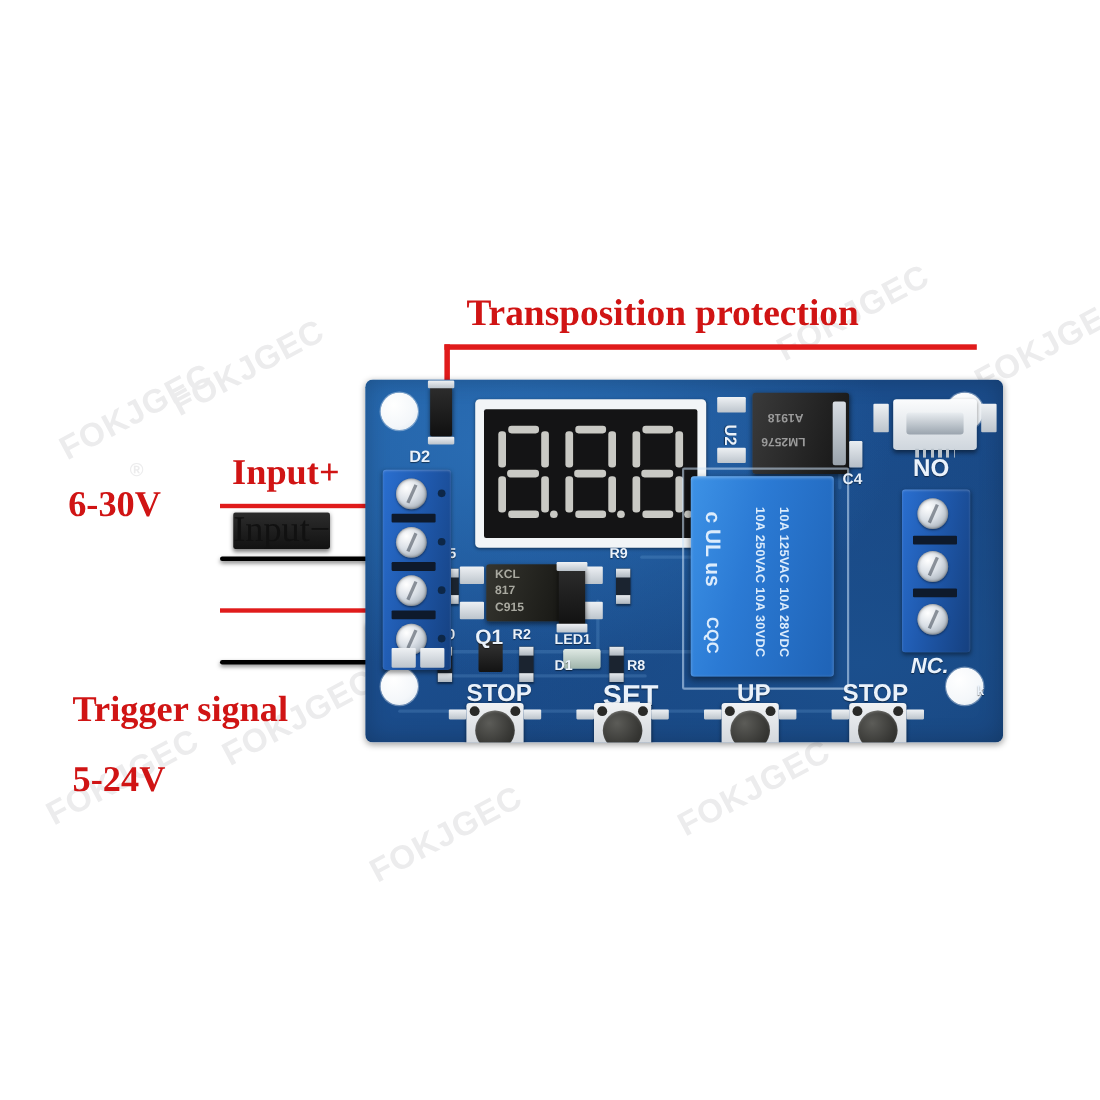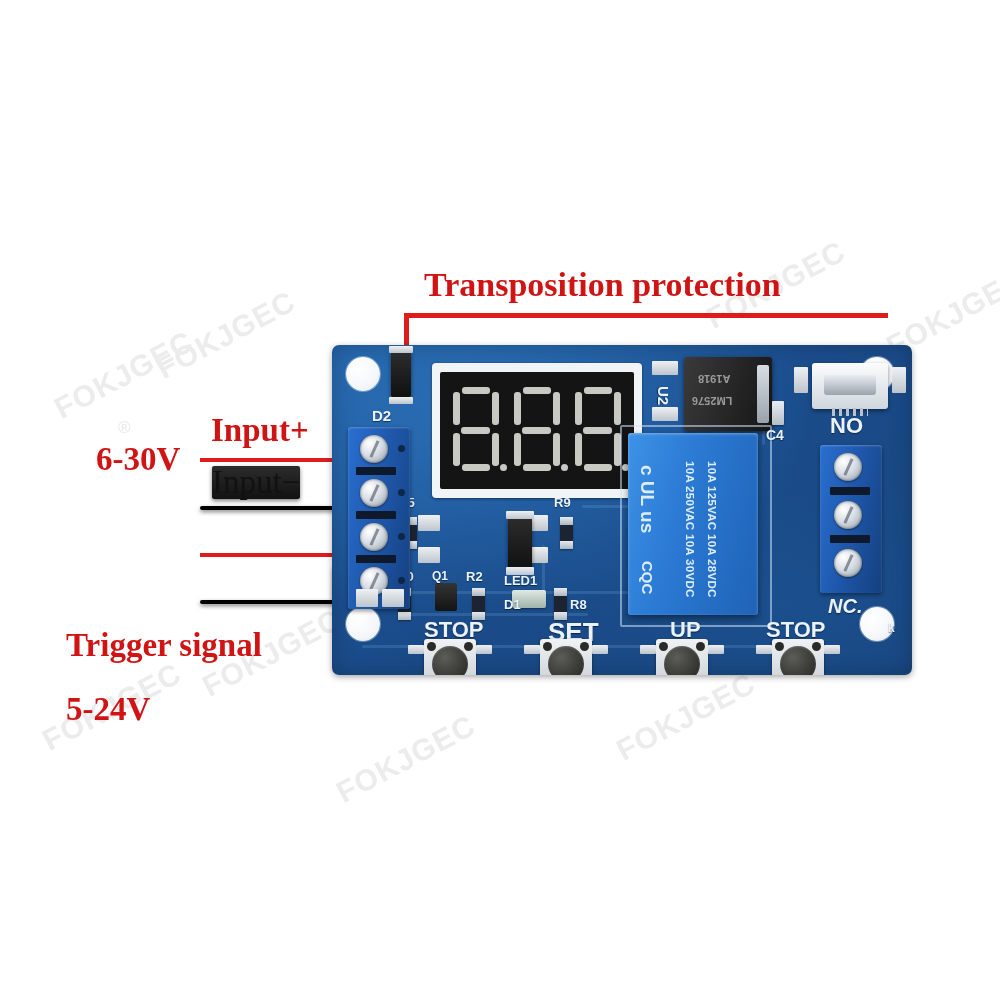--- a/index.html
+++ b/index.html
@@ -149,21 +149,21 @@
 <div class="wm" style="left:700px;top:268px;font-size:30px;">FOKJGEC</div>
 <div class="wm" style="left:880px;top:296px;font-size:30px;">FOKJGEC</div>
 <div class="wm" style="left:118px;top:418px;font-size:17px;transform:none;">®</div>
 
 <div class="ann red" style="left:424px;top:268px;font-size:34px;font-weight:700;">Transposition protection</div>
 
 <div class="lead red" style="left:404px;top:313px;width:484px;height:5px;"></div>
 
 <div class="lead red" style="left:404px;top:313px;width:5px;height:87px;"></div>
 
-<div class="ann red" style="left:62px;top:443px;font-size:33px;font-weight:700;margin-left:34px;">6-30V</div>
+<div class="ann red" style="left:62px;top:443px;font-size:33px;font-weight:700;">6-30V</div>
 
 <div class="ann red" style="left:211px;top:414px;font-size:33px;font-weight:700;">Input+</div>
 <div class="lead red" style="left:200px;top:458px;width:176px;height:4px;"></div>
 
 <div class="ann blk" style="left:212px;top:466px;font-size:33px;">Input−</div>
 <div class="lead blk" style="left:200px;top:506px;width:176px;height:4px;"></div>
 
 <div class="ann red" style="left:332px;top:522px;font-size:33px;font-weight:700;">+</div>
 <div class="lead red" style="left:200px;top:553px;width:176px;height:4px;"></div>
 
@@ -249,36 +249,41 @@
   <div class="silk" style="left:314px;top:122px;font-size:14px;transform:rotate(90deg);">C3</div>
 
   <div id="relayFrame"></div>
   <div id="relay">
     <div class="relaylogo" style="left:30px;top:32px;font-size:19px;">c UL us</div>
     <div class="relaylogo" style="left:28px;top:128px;font-size:15px;">CQC</div>
     <div class="rtxt" style="left:68px;top:28px;">10A 250VAC 10A 30VDC</div>
     <div class="rtxt" style="left:90px;top:28px;">10A 125VAC 10A 28VDC</div>
   </div>
 
+  <div id="opto">
+    <div class="otxt" style="top:3px;">KCL</div>
+    <div class="otxt" style="top:18px;">817</div>
+    <div class="otxt" style="top:33px;">C915</div>
+  </div>
   <div class="pad" style="left:86px;top:170px;width:22px;height:16px;"></div>
   <div class="pad" style="left:86px;top:202px;width:22px;height:16px;"></div>
   <div class="pad" style="left:194px;top:170px;width:22px;height:16px;"></div>
   <div class="pad" style="left:194px;top:202px;width:22px;height:16px;"></div>
 
   <div class="res" style="left:72px;top:172px;width:13px;height:32px;"></div>
   <div class="silk" style="left:66px;top:150px;font-size:13px;">R5</div>
 
   <div class="res" style="left:228px;top:172px;width:13px;height:32px;"></div>
   <div class="silk" style="left:222px;top:150px;font-size:13px;">R9</div>
 
   <div class="res" style="left:66px;top:243px;width:13px;height:32px;"></div>
   <div class="silk" style="left:58px;top:224px;font-size:13px;">R10</div>
 
   <div id="q1"></div>
-  <div class="silk" style="left:100px;top:224px;font-size:12px;">Q1</div>
+  <div class="silk" style="left:100px;top:224px;font-size:19px;">Q1</div>
 
   <div class="res" style="left:140px;top:243px;width:13px;height:32px;"></div>
   <div class="silk" style="left:134px;top:224px;font-size:13px;">R2</div>
 
   <div id="led1"></div>
   <div class="silk" style="left:172px;top:228px;font-size:13px;">LED1</div>
 
   <div class="res" style="left:222px;top:243px;width:13px;height:32px;"></div>
   <div class="silk" style="left:238px;top:252px;font-size:13px;">R8</div>
 

